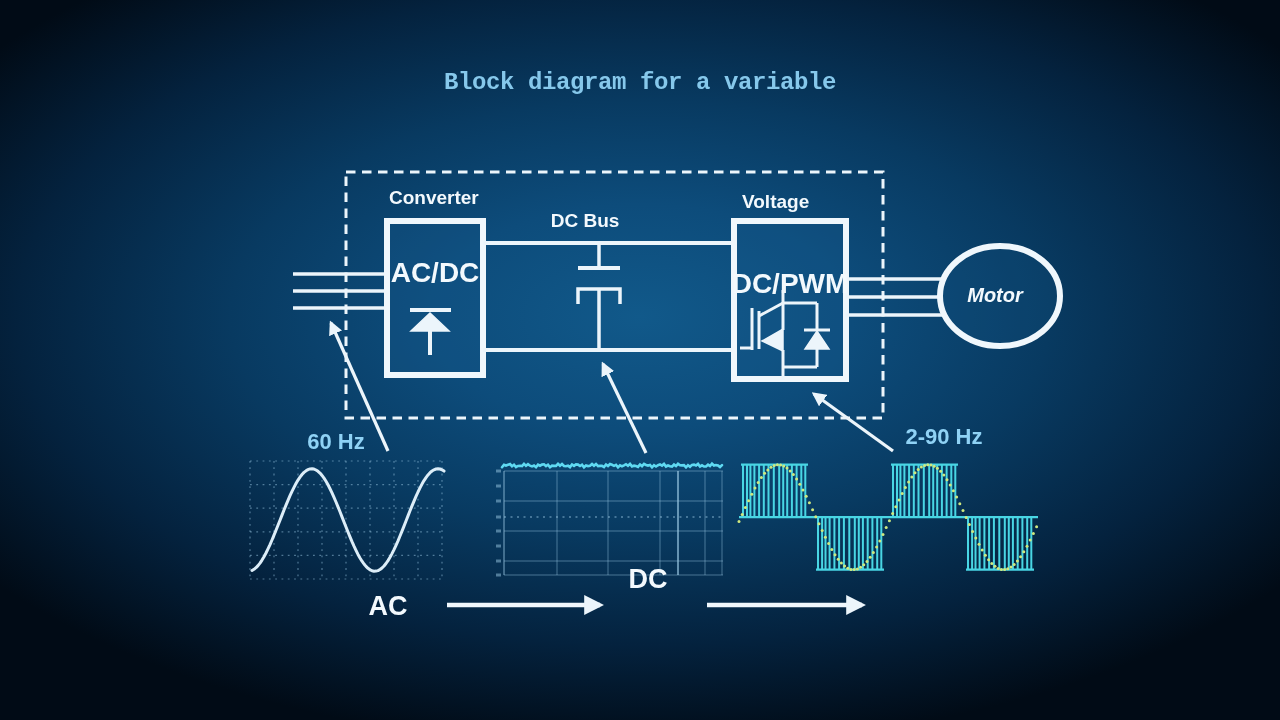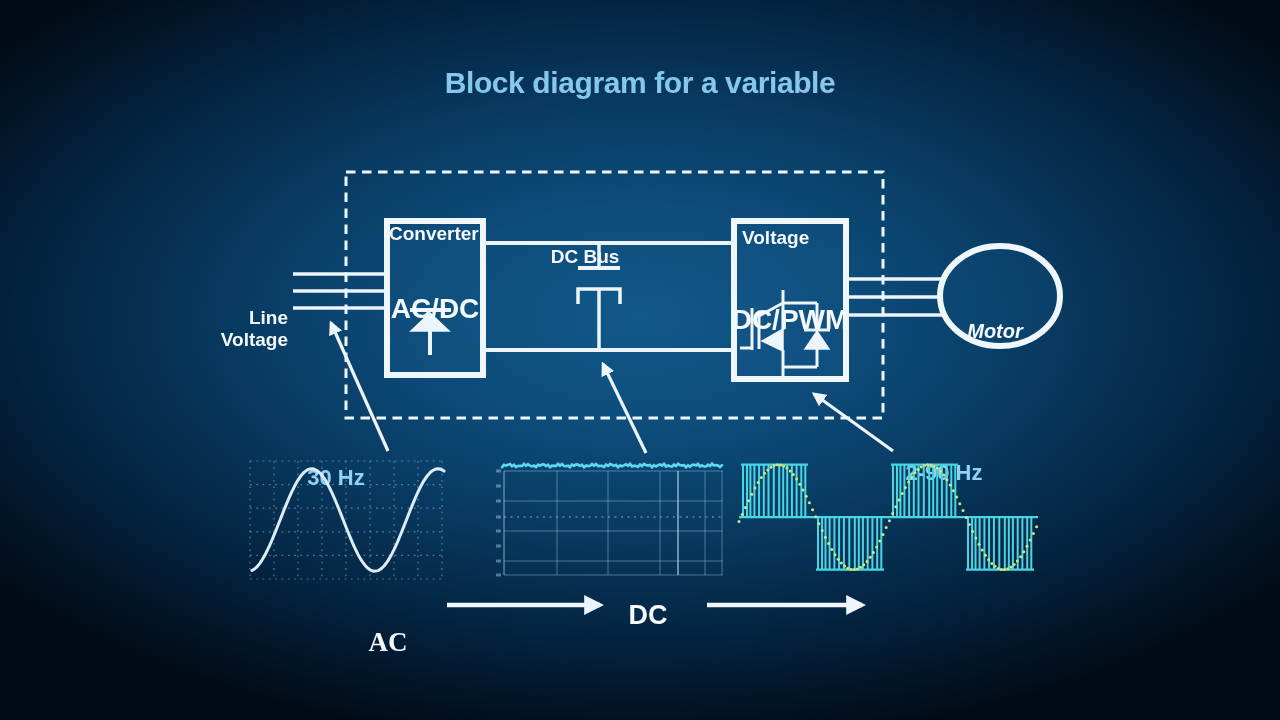--- a/index.html
+++ b/index.html
@@ -5,23 +5,23 @@
   html,body{margin:0;padding:0;background:#000;}
   .stage{
     position:relative;width:1280px;height:720px;overflow:hidden;
     font-family:"Liberation Sans","DejaVu Sans",sans-serif;
     background:
       radial-gradient(ellipse 64% 60% at 50% 44%, #11598a 0%, #0d4c7b 26%, #083a61 50%, #04223e 76%, #010b16 100%);
   }
   .overlay{position:absolute;left:0;top:0;width:1280px;height:720px;}
   .title{
     position:absolute;left:0;right:0;top:63px;text-align:center;
-    color:#86c8eb;font-size:30px;font-weight:bold;line-height:39px;letter-spacing:-0.4px;
+    color:#86c8eb;font-size:24px;font-weight:bold;line-height:39px;letter-spacing:-0.4px;font-family:Liberation Mono, monospace;
   }
-  .lbl{position:absolute;color:#f3f9fd;font-weight:bold;white-space:nowrap;margin-top:36px;}
+  .lbl{position:absolute;color:#f3f9fd;font-weight:bold;white-space:nowrap;}
   .ctr{transform:translateX(-50%);}
   .blocklbl{font-size:19px;}
   .innerlbl{font-size:28px;}
   .freqlbl{font-size:22px;color:#8fd2f5;}
   .flowlbl{font-size:27px;}
   .lv{font-size:19px;line-height:22px;text-align:right;width:110px;}
   .motorlbl{font-size:20px;}
   svg.wave{position:absolute;}
   #wave-ac{left:248px;top:459px;}
   #wave-dc{left:496px;top:459px;}
@@ -110,26 +110,22 @@
     </g>
   </svg>
 
   <div class="lbl blocklbl" style="left:389px;top:187px;">Converter</div>
   <div class="lbl blocklbl ctr" style="left:585px;top:210px;">DC Bus</div>
   <div class="lbl blocklbl" style="left:742px;top:191px;">Voltage</div>
   <div class="lbl innerlbl ctr" style="left:435px;top:257px;">AC/DC</div>
   <div class="lbl innerlbl ctr" style="left:790px;top:268px;">DC/PWM</div>
   <div class="lbl motorlbl ctr" style="left:995px;top:284px;font-style:italic;">Motor</div>
 
-  <div class="lbl lv" style="left:178px;top:271px;">
-    <div>Line</div>
-    <div>Voltage</div>
-  </div>
-
-  <div class="lbl freqlbl ctr" style="left:336px;top:429px;">30 Hz</div>
+
+  <div class="lbl freqlbl ctr" style="left:336px;top:429px;">60 Hz</div>
   <div class="lbl freqlbl ctr" style="left:944px;top:424px;">2-90 Hz</div>
 
   <svg id="wave-ac" class="wave" width="200" height="122" viewBox="0 0 200 122">
       <line x1="2" y1="2" x2="2" y2="120" stroke="#9cc9e4" stroke-width="1.2" stroke-dasharray="1.8 4.5" opacity="0.5"></line>
       <line x1="26" y1="2" x2="26" y2="120" stroke="#9cc9e4" stroke-width="1.2" stroke-dasharray="1.8 4.5" opacity="0.5"></line>
       <line x1="50" y1="2" x2="50" y2="120" stroke="#9cc9e4" stroke-width="1.2" stroke-dasharray="1.8 4.5" opacity="0.5"></line>
       <line x1="74" y1="2" x2="74" y2="120" stroke="#9cc9e4" stroke-width="1.2" stroke-dasharray="1.8 4.5" opacity="0.5"></line>
       <line x1="98" y1="2" x2="98" y2="120" stroke="#9cc9e4" stroke-width="1.2" stroke-dasharray="1.8 4.5" opacity="0.5"></line>
       <line x1="122" y1="2" x2="122" y2="120" stroke="#9cc9e4" stroke-width="1.2" stroke-dasharray="1.8 4.5" opacity="0.5"></line>
       <line x1="146" y1="2" x2="146" y2="120" stroke="#9cc9e4" stroke-width="1.2" stroke-dasharray="1.8 4.5" opacity="0.5"></line>
@@ -322,16 +318,16 @@
       <circle cx="277.2" cy="107.5" r="1.5" fill="#cfe87e"></circle>
       <circle cx="280.4" cy="104.0" r="1.5" fill="#cfe87e"></circle>
       <circle cx="283.6" cy="99.7" r="1.5" fill="#cfe87e"></circle>
       <circle cx="286.8" cy="94.8" r="1.5" fill="#cfe87e"></circle>
       <circle cx="290.0" cy="89.2" r="1.5" fill="#cfe87e"></circle>
       <circle cx="293.2" cy="83.1" r="1.5" fill="#cfe87e"></circle>
       <circle cx="296.4" cy="76.6" r="1.5" fill="#cfe87e"></circle>
       <circle cx="299.6" cy="69.8" r="1.5" fill="#cfe87e"></circle>
     </svg>
 
-  <div class="lbl flowlbl ctr" style="left:388px;top:591px;font-family:Liberation Serif, serif;">AC</div>
+  <div class="lbl flowlbl ctr" style="left:388px;top:591px;">AC</div>
   <div class="lbl flowlbl ctr" style="left:648px;top:564px;">DC</div>
 
 </div>
 
 </body></html>

